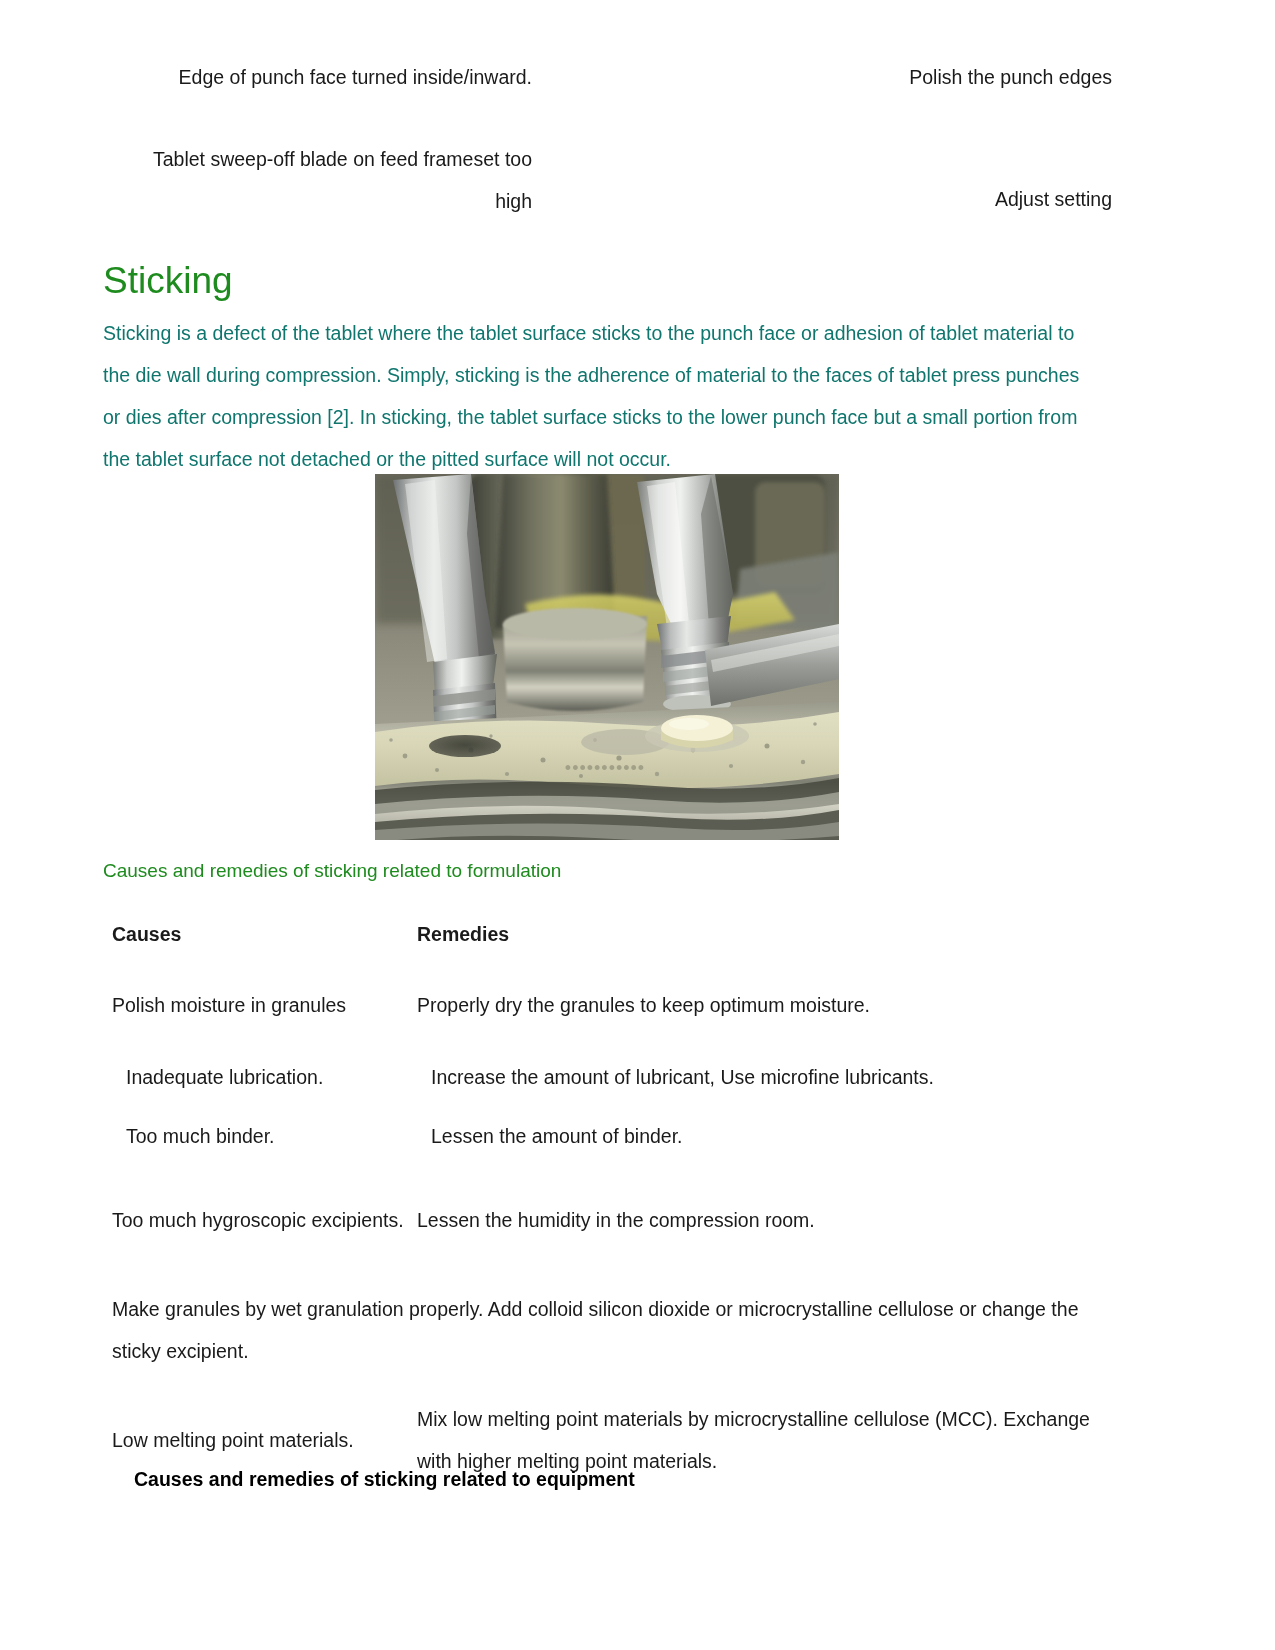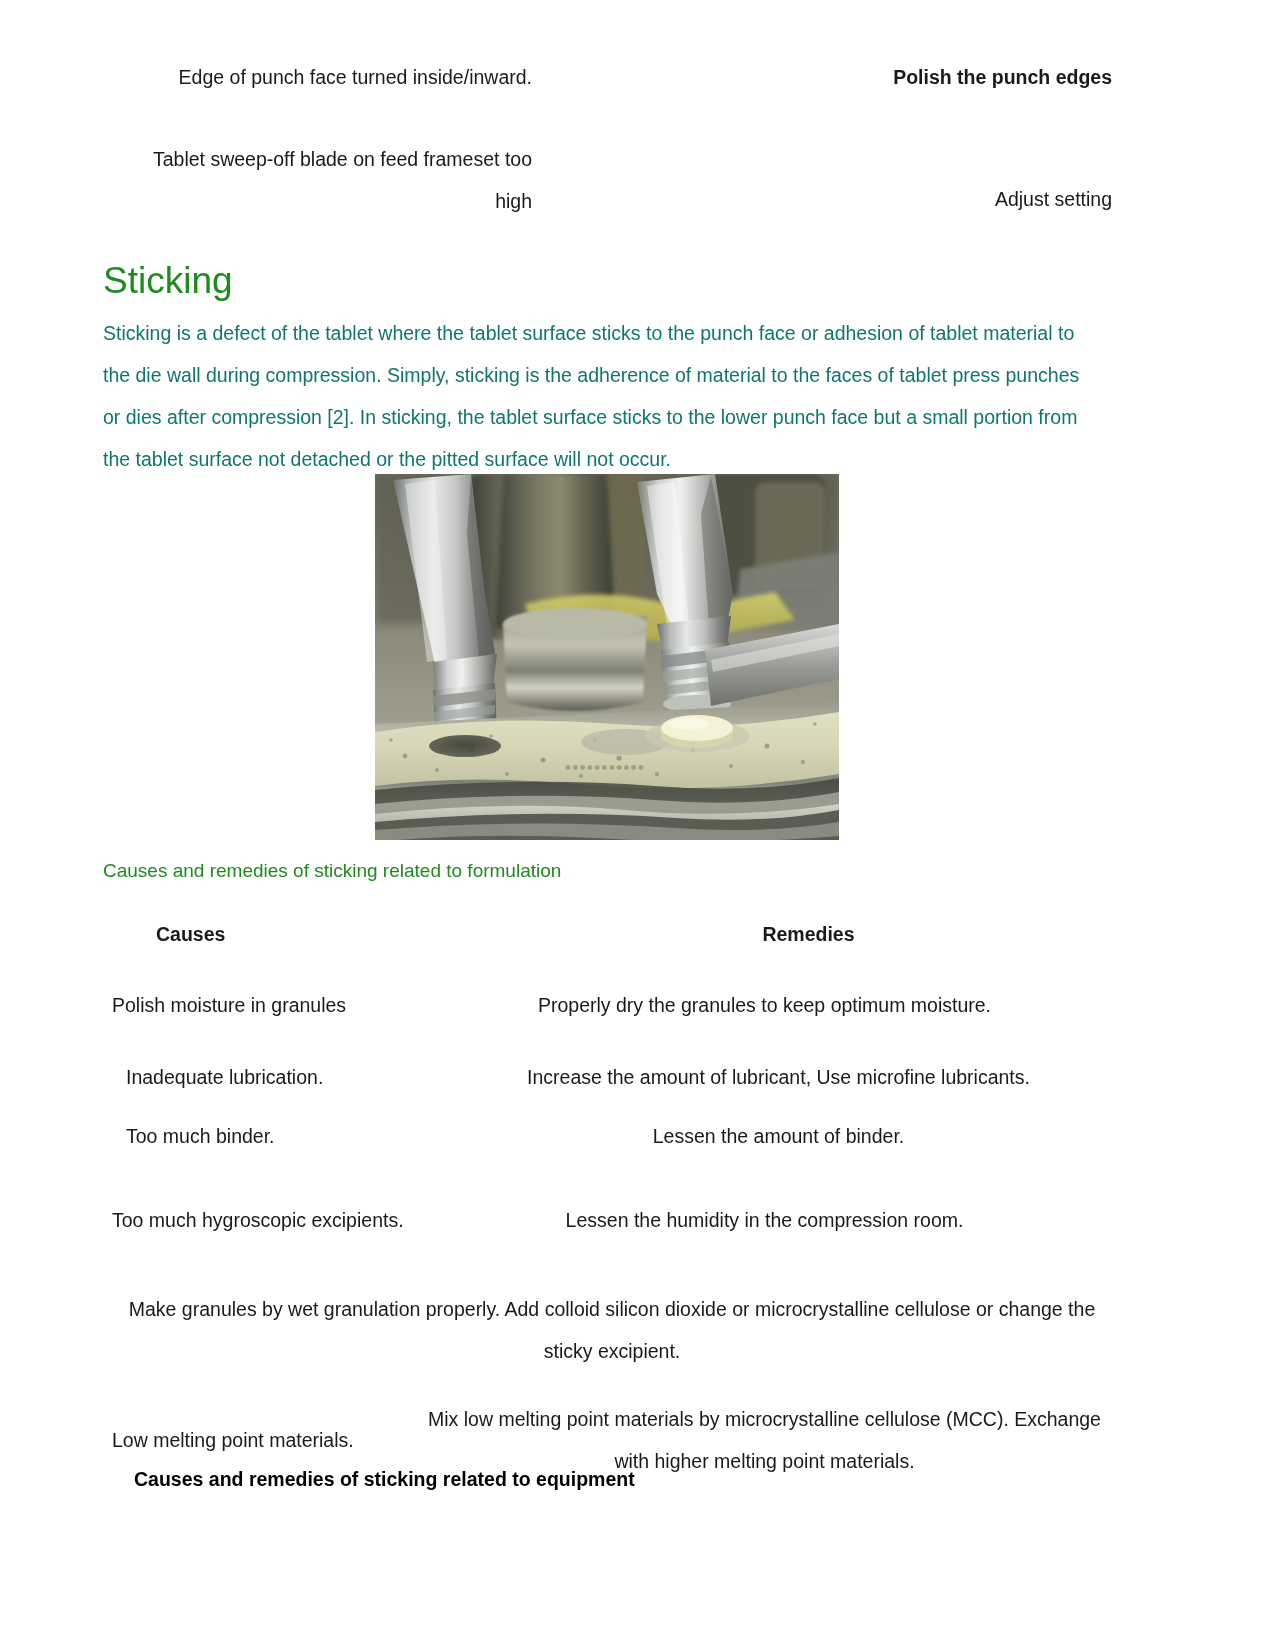--- a/index.html
+++ b/index.html
@@ -42,21 +42,21 @@
     line-height: 42px;
     color: #1a1a1a;
   }
   .top-row .c2 {
     flex: 1;
     font-size: 19.5px;
     line-height: 42px;
     color: #1a1a1a;
   }
   .top-row.r1 .c1 { padding-top: 0px; }
-  .top-row.r1 .c2 { padding-top: 0px; font-weight: bold; }
+  .top-row.r1 .c2 { padding-top: 0px; }
   .top-row.r2 { margin-top: 40px; }
   .top-row.r2 .c2 { padding-top: 40px; }
 
   
   .section-heading {
     position: absolute;
     left: 103px;
     top: 234px;
     font-size: 37px;
     line-height: 44px;
@@ -118,24 +118,23 @@
   .data-table .row {
     display: flex;
     align-items: center;
     width: 100%;
   }
   .data-table .hrow {
     display: flex;
     width: 100%;
     height: 58px;
     align-items: center;
-    margin-left: 44px;
   }
   .col-a { width: 305px; box-sizing: border-box; padding-right: 10px; }
-  .col-b { flex: 1; box-sizing: border-box; text-align: center; }
+  .col-b { flex: 1; box-sizing: border-box; }
   .cell {
     font-size: 19.5px;
     line-height: 42px;
     color: #1a1a1a;
   }
   .row.h60 { height: 59px; margin-left: 14px; }
   .row.h80 { height: 84px; }
   .row.h108 { height: 110px; }
 
   

